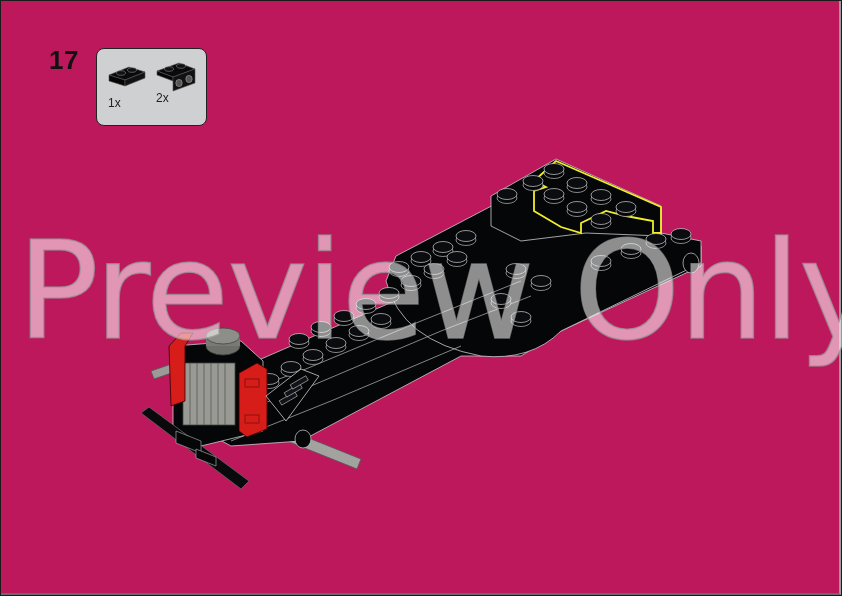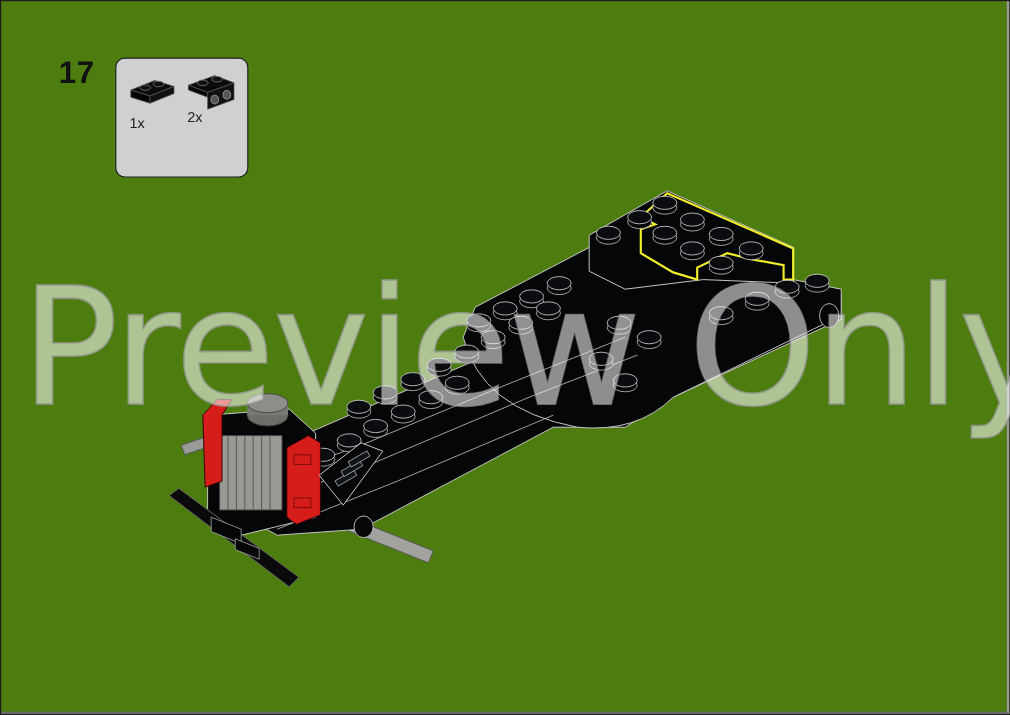--- a/index.html
+++ b/index.html
@@ -1,19 +1,19 @@
 <!DOCTYPE html>
 <html><head>
 <meta charset="utf-8">
 <style>
   html,body{margin:0;padding:0;}
   body{width:842px;height:596px;overflow:hidden;background:#1b1b1b;font-family:"Liberation Sans",sans-serif;}
-  .page{position:absolute;left:1px;top:1px;width:838px;height:592px;background:#4d7c0f;border-right:2px solid #9a9a9a;border-bottom:2px solid #6a6a6a;}
+  .page{position:absolute;left:1px;top:1px;width:838px;height:592px;background:#be185d;border-right:2px solid #9a9a9a;border-bottom:2px solid #6a6a6a;}
   .step-number{position:absolute;left:48px;top:44px;font-size:26px;font-weight:bold;color:#111;letter-spacing:0.5px;}
-  .parts-callout{position:absolute;left:95px;top:47px;width:111px;height:100px;background:#cfd0d2;border:1.5px solid #222;border-radius:8px;box-sizing:border-box;}
+  .parts-callout{position:absolute;left:95px;top:47px;width:111px;height:78px;background:#cfd0d2;border:1.5px solid #222;border-radius:8px;box-sizing:border-box;}
   .part{position:absolute;}
   .part-qty{position:absolute;font-size:12px;color:#222;}
   .model{position:absolute;left:0;top:0;width:842px;height:596px;}
   .watermark{position:absolute;left:16px;top:222px;font-size:136px;line-height:1;color:rgba(255,255,255,0.55);
     -webkit-text-stroke:1.5px rgba(150,150,150,0.7);letter-spacing:-2px;white-space:nowrap;font-family:"DejaVu Sans",sans-serif;font-weight:normal;}
 </style>
 </head>
 <body>
 
 <div class="page">

